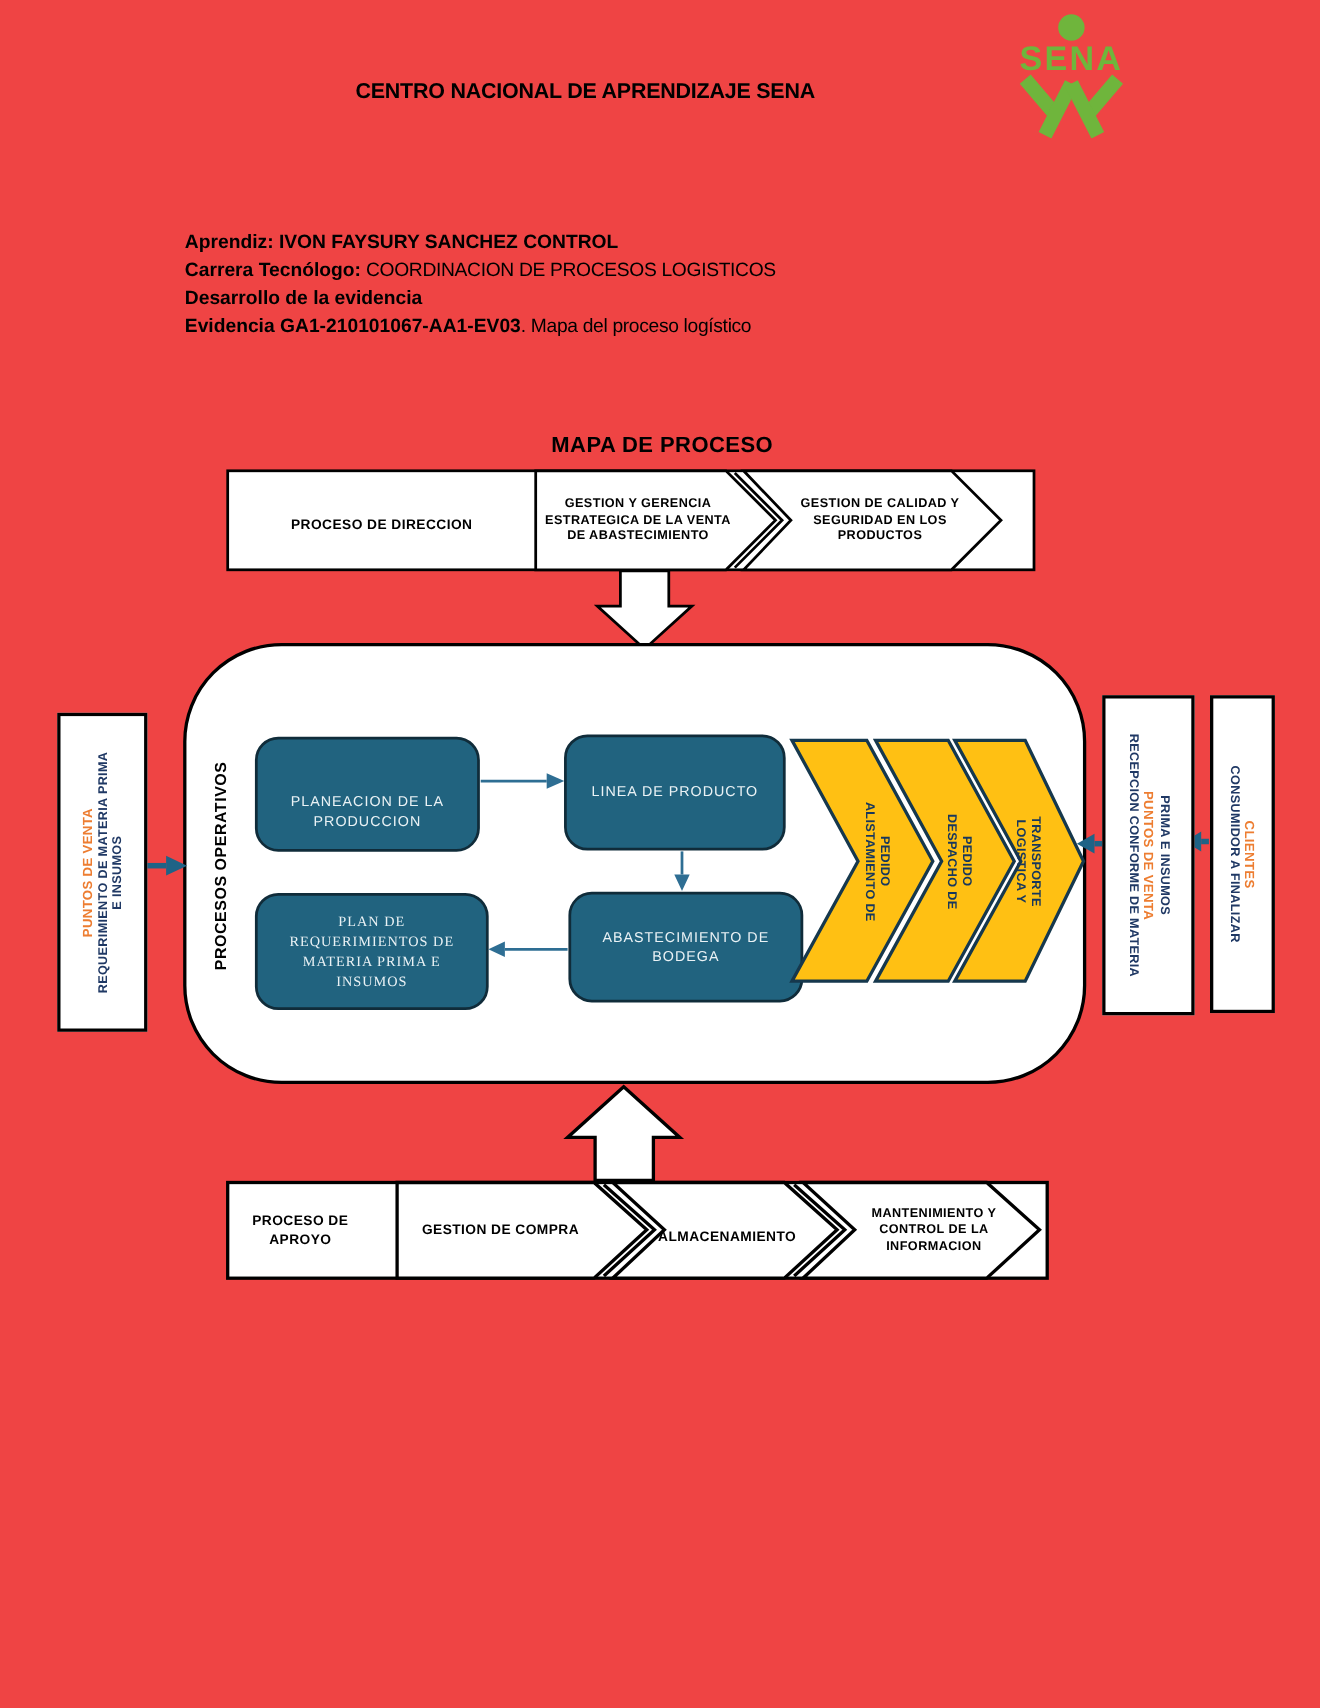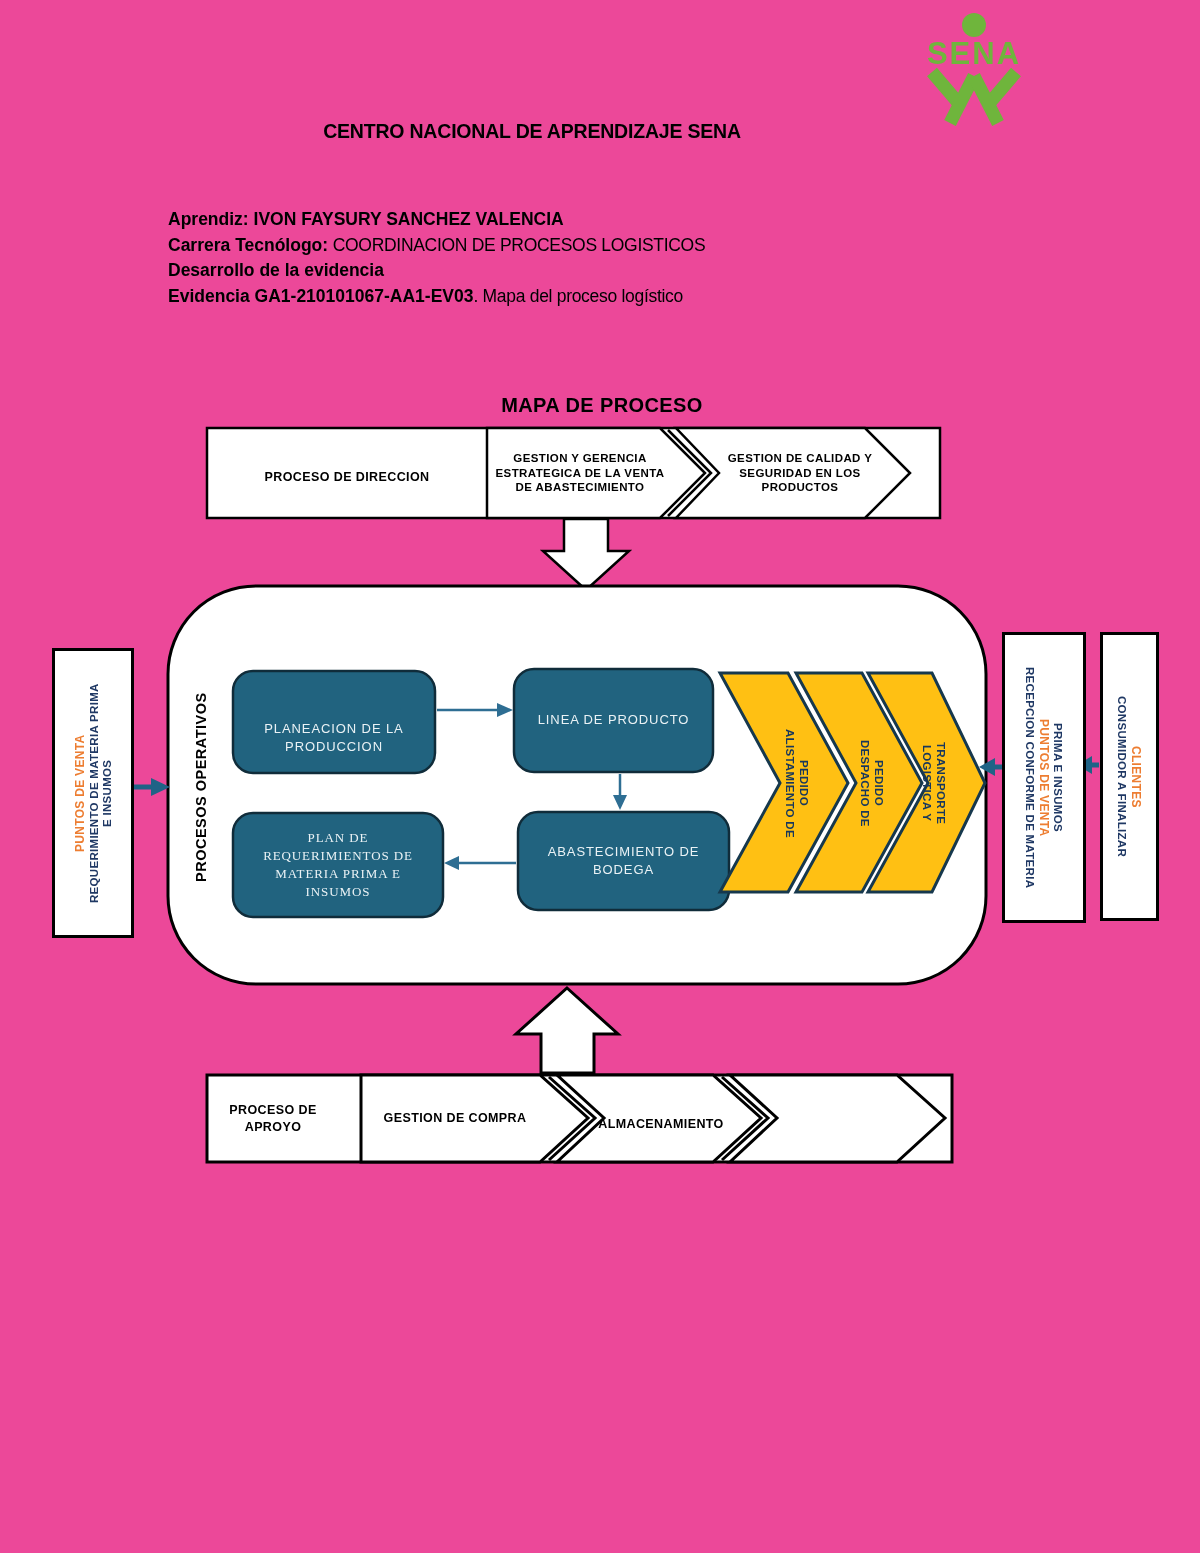--- a/index.html
+++ b/index.html
@@ -1,26 +1,26 @@
 <!DOCTYPE html>
 <html><head>
 <meta charset="utf-8">
 <style>
   html,body{margin:0;padding:0;background:#fff;}
-  .page{position:relative;width:1200px;height:1553px;background:#ec4899;overflow:hidden;
+  .page{position:relative;width:1200px;height:1553px;background:#ef4444;overflow:hidden;
         font-family:"Liberation Sans",sans-serif;color:#000;}
   svg.layer{position:absolute;left:0;top:0;}
   .abs{position:absolute;}
   .lbl{position:absolute;display:flex;align-items:center;justify-content:center;
        text-align:center;line-height:1.3;letter-spacing:.4px;}
   .row-lbl{font-size:12.5px;font-weight:600;}
   .chev-lbl{font-size:11.5px;font-weight:600;}
   .tealbox-lbl{font-size:13px;font-weight:400;color:#EAF2F5;letter-spacing:.9px;line-height:1.4;}
   .header-title{position:absolute;left:0;top:72px;width:1064px;text-align:center;
-       font-size:19.5px;font-weight:700;letter-spacing:-.2px;margin-top:48px;}
+       font-size:19.5px;font-weight:700;letter-spacing:-.2px;}
   .map-title{position:absolute;left:0;top:394px;width:1204px;text-align:center;
        font-size:20px;font-weight:700;letter-spacing:.4px;}
   .info{position:absolute;left:168px;top:207px;font-size:17.5px;line-height:25.5px;}
   .info b{font-weight:700;}
   .side-box{position:absolute;border:3px solid #000;background:#fff;
        display:flex;align-items:center;justify-content:center;}
   .vtext-up{writing-mode:vertical-rl;transform:rotate(180deg);}
   .vtext-down-lr{writing-mode:vertical-lr;}
   .vtext-down-rl{writing-mode:vertical-rl;}
   .vline{display:block;text-align:center;font-weight:700;letter-spacing:.3px;margin:1px;}
@@ -46,21 +46,21 @@
       <line x1="20" y1="60" x2="49" y2="94"></line>
       <line x1="104" y1="60" x2="75" y2="94"></line>
       <line x1="62" y1="64" x2="38" y2="111"></line>
       <line x1="62" y1="64" x2="86" y2="111"></line>
     </g>
   </svg>
 
   <div class="header-title">CENTRO NACIONAL DE APRENDIZAJE SENA</div>
 
   <div class="info">
-    <div><b>Aprendiz:</b><b> IVON FAYSURY SANCHEZ VALENCIA</b></div>
+    <div><b>Aprendiz:</b><b> IVON FAYSURY SANCHEZ CONTROL</b></div>
     <div><b>Carrera Tecnólogo:</b><span style="letter-spacing:-.3px"> COORDINACION DE PROCESOS LOGISTICOS</span></div>
     <div><b>Desarrollo de la evidencia</b></div>
     <div><b>Evidencia GA1-210101067-AA1-EV03</b><span style="letter-spacing:-.3px">. Mapa del proceso logístico</span></div>
   </div>
 
   <div class="map-title">MAPA DE PROCESO</div>
 
   <svg class="layer" width="1200" height="1553" viewBox="0 0 1200 1553">
 
     <rect x="207" y="428" width="733" height="90" fill="#fff" stroke="#000" stroke-width="2.5"></rect>
@@ -160,14 +160,15 @@
   <div class="side-box" style="left:1100px;top:632px;width:53px;height:283px;">
     <div class="vtext-down-rl" style="height:270px;">
       <span class="vline v-orange">CLIENTES</span>
       <span class="vline v-navy">CONSUMIDOR A FINALIZAR</span>
     </div>
   </div>
 
   <div class="lbl row-lbl" style="left:207px;top:1075px;width:132px;height:87px;">PROCESO DE APROYO</div>
   <div class="lbl row-lbl" style="left:365px;top:1075px;width:180px;height:87px;">GESTION DE COMPRA</div>
   <div class="lbl row-lbl" style="left:577px;top:1075px;width:168px;height:99px;">ALMACENAMIENTO</div>
+  <div class="lbl chev-lbl" style="left:768px;top:1075px;width:162px;height:87px;">MANTENIMIENTO Y CONTROL DE LA INFORMACION</div>
 
 </div>
 
 </body></html>

